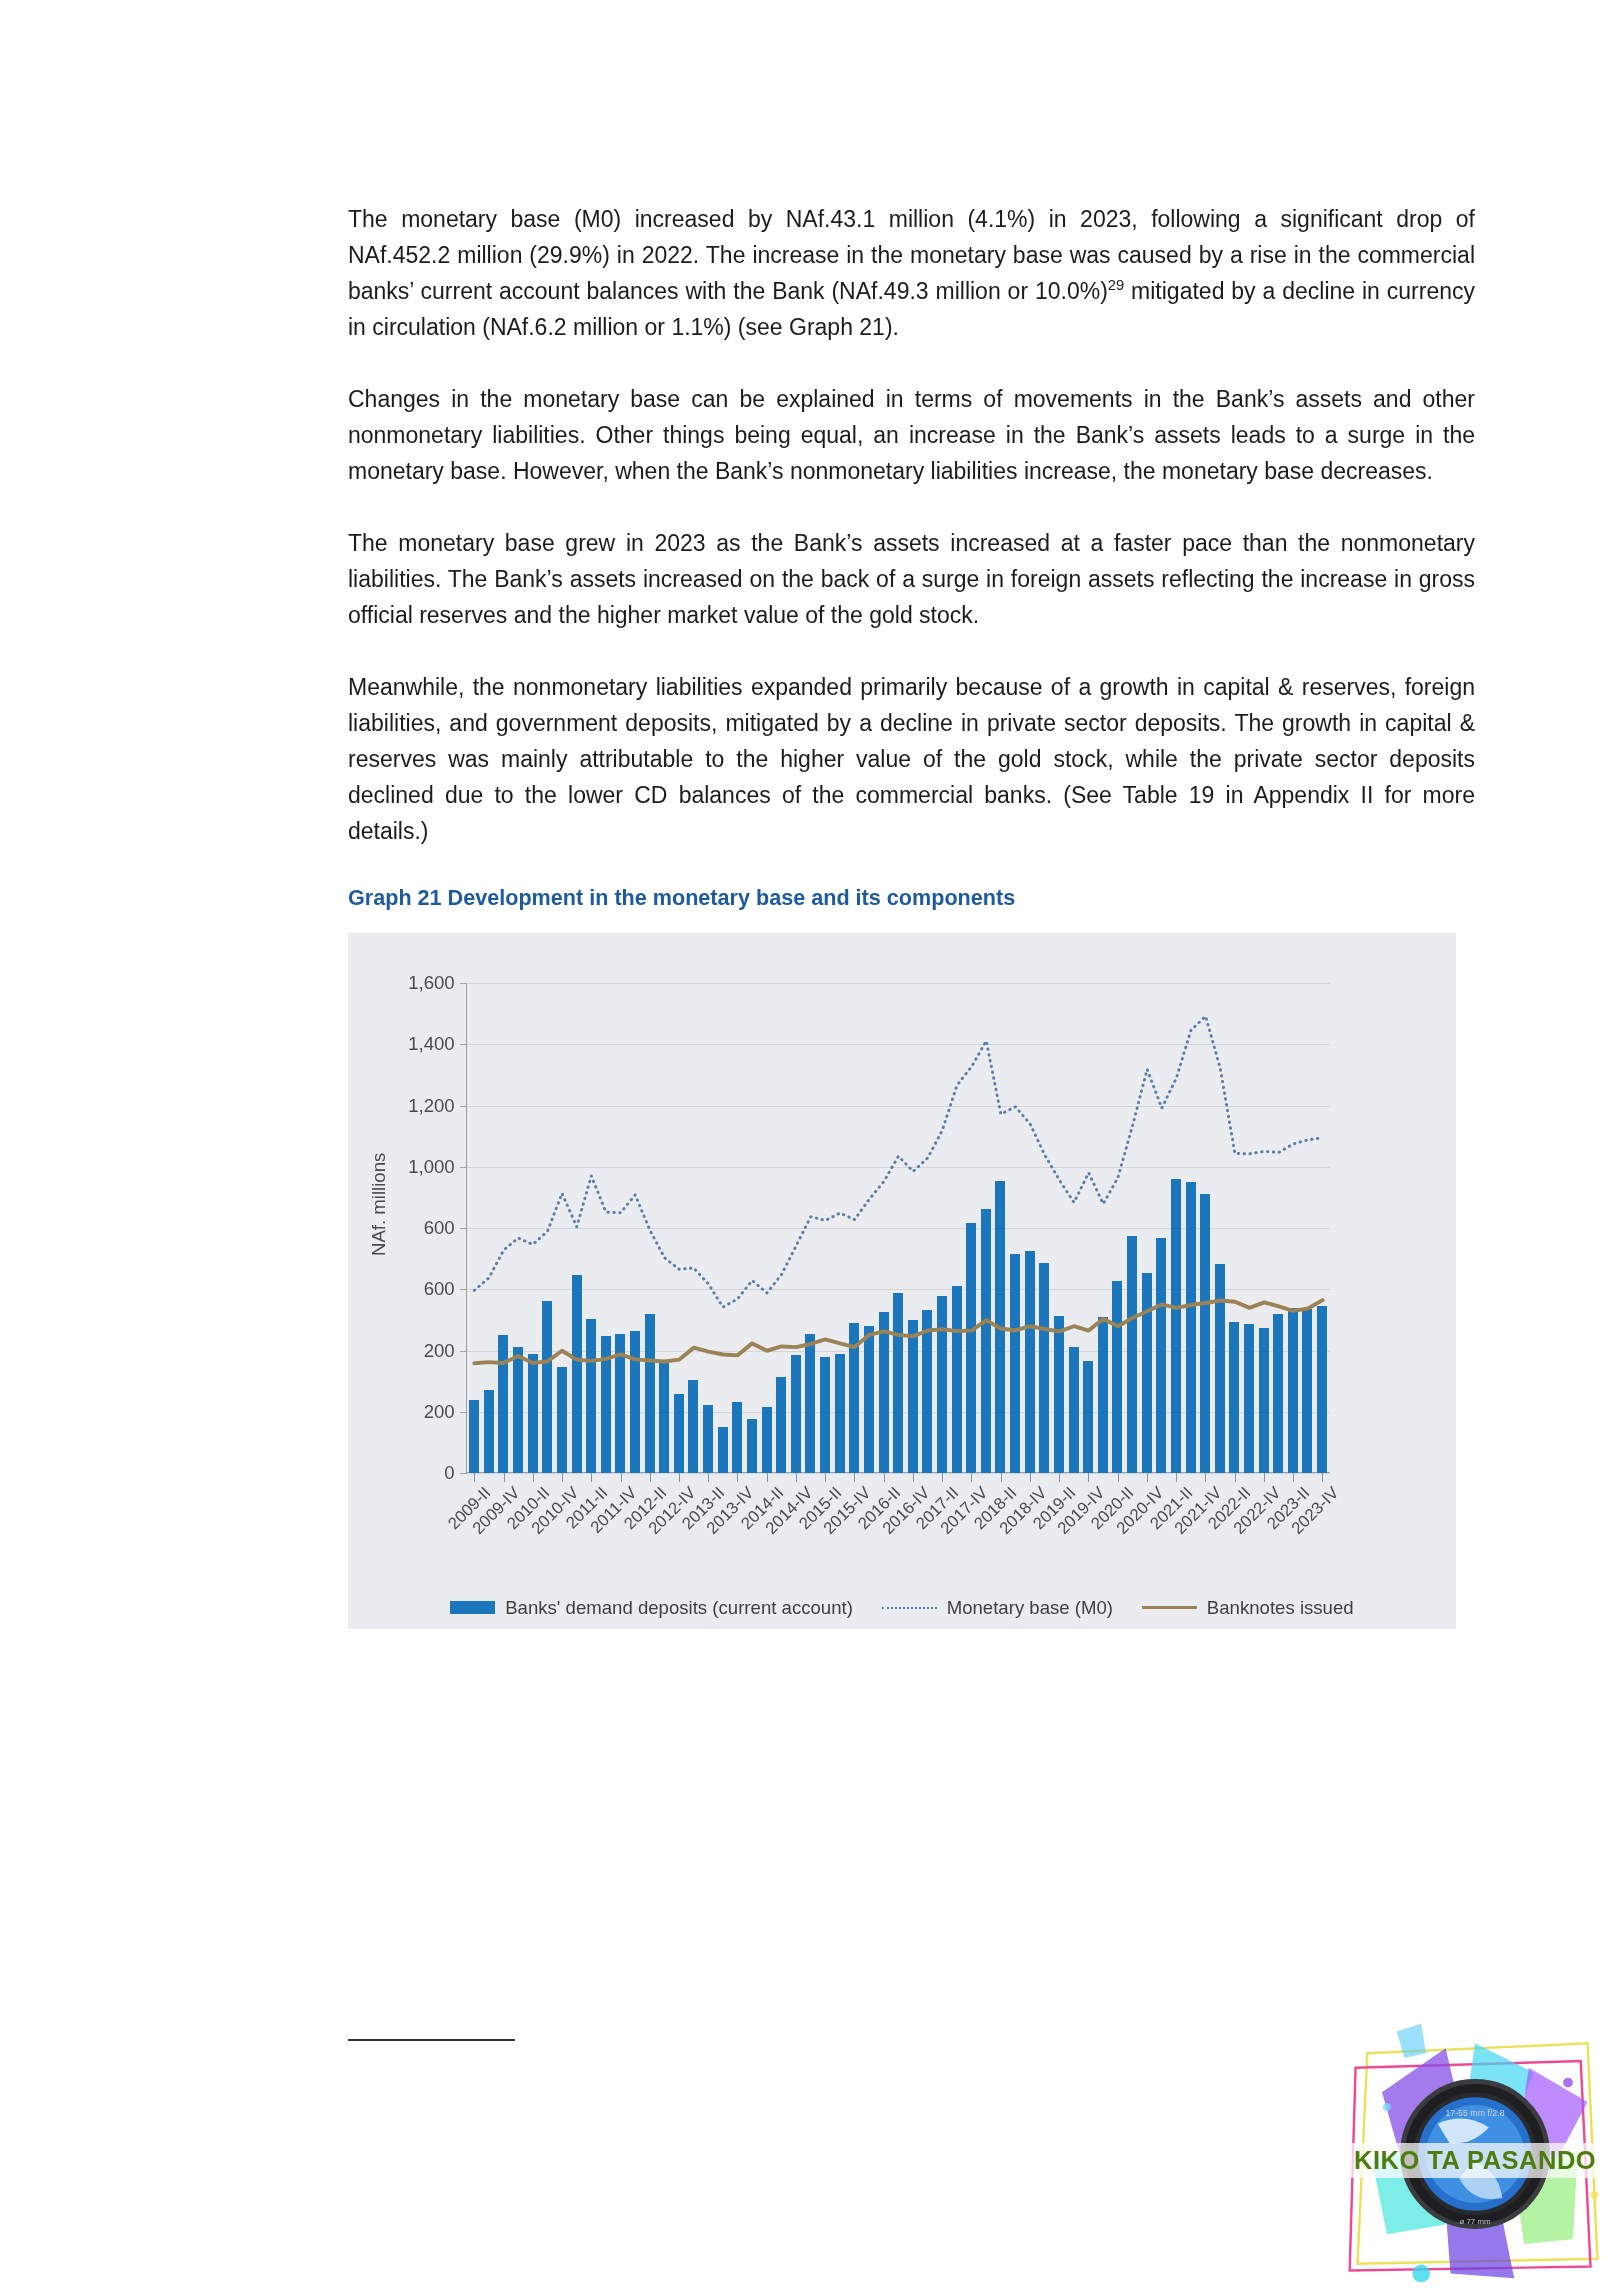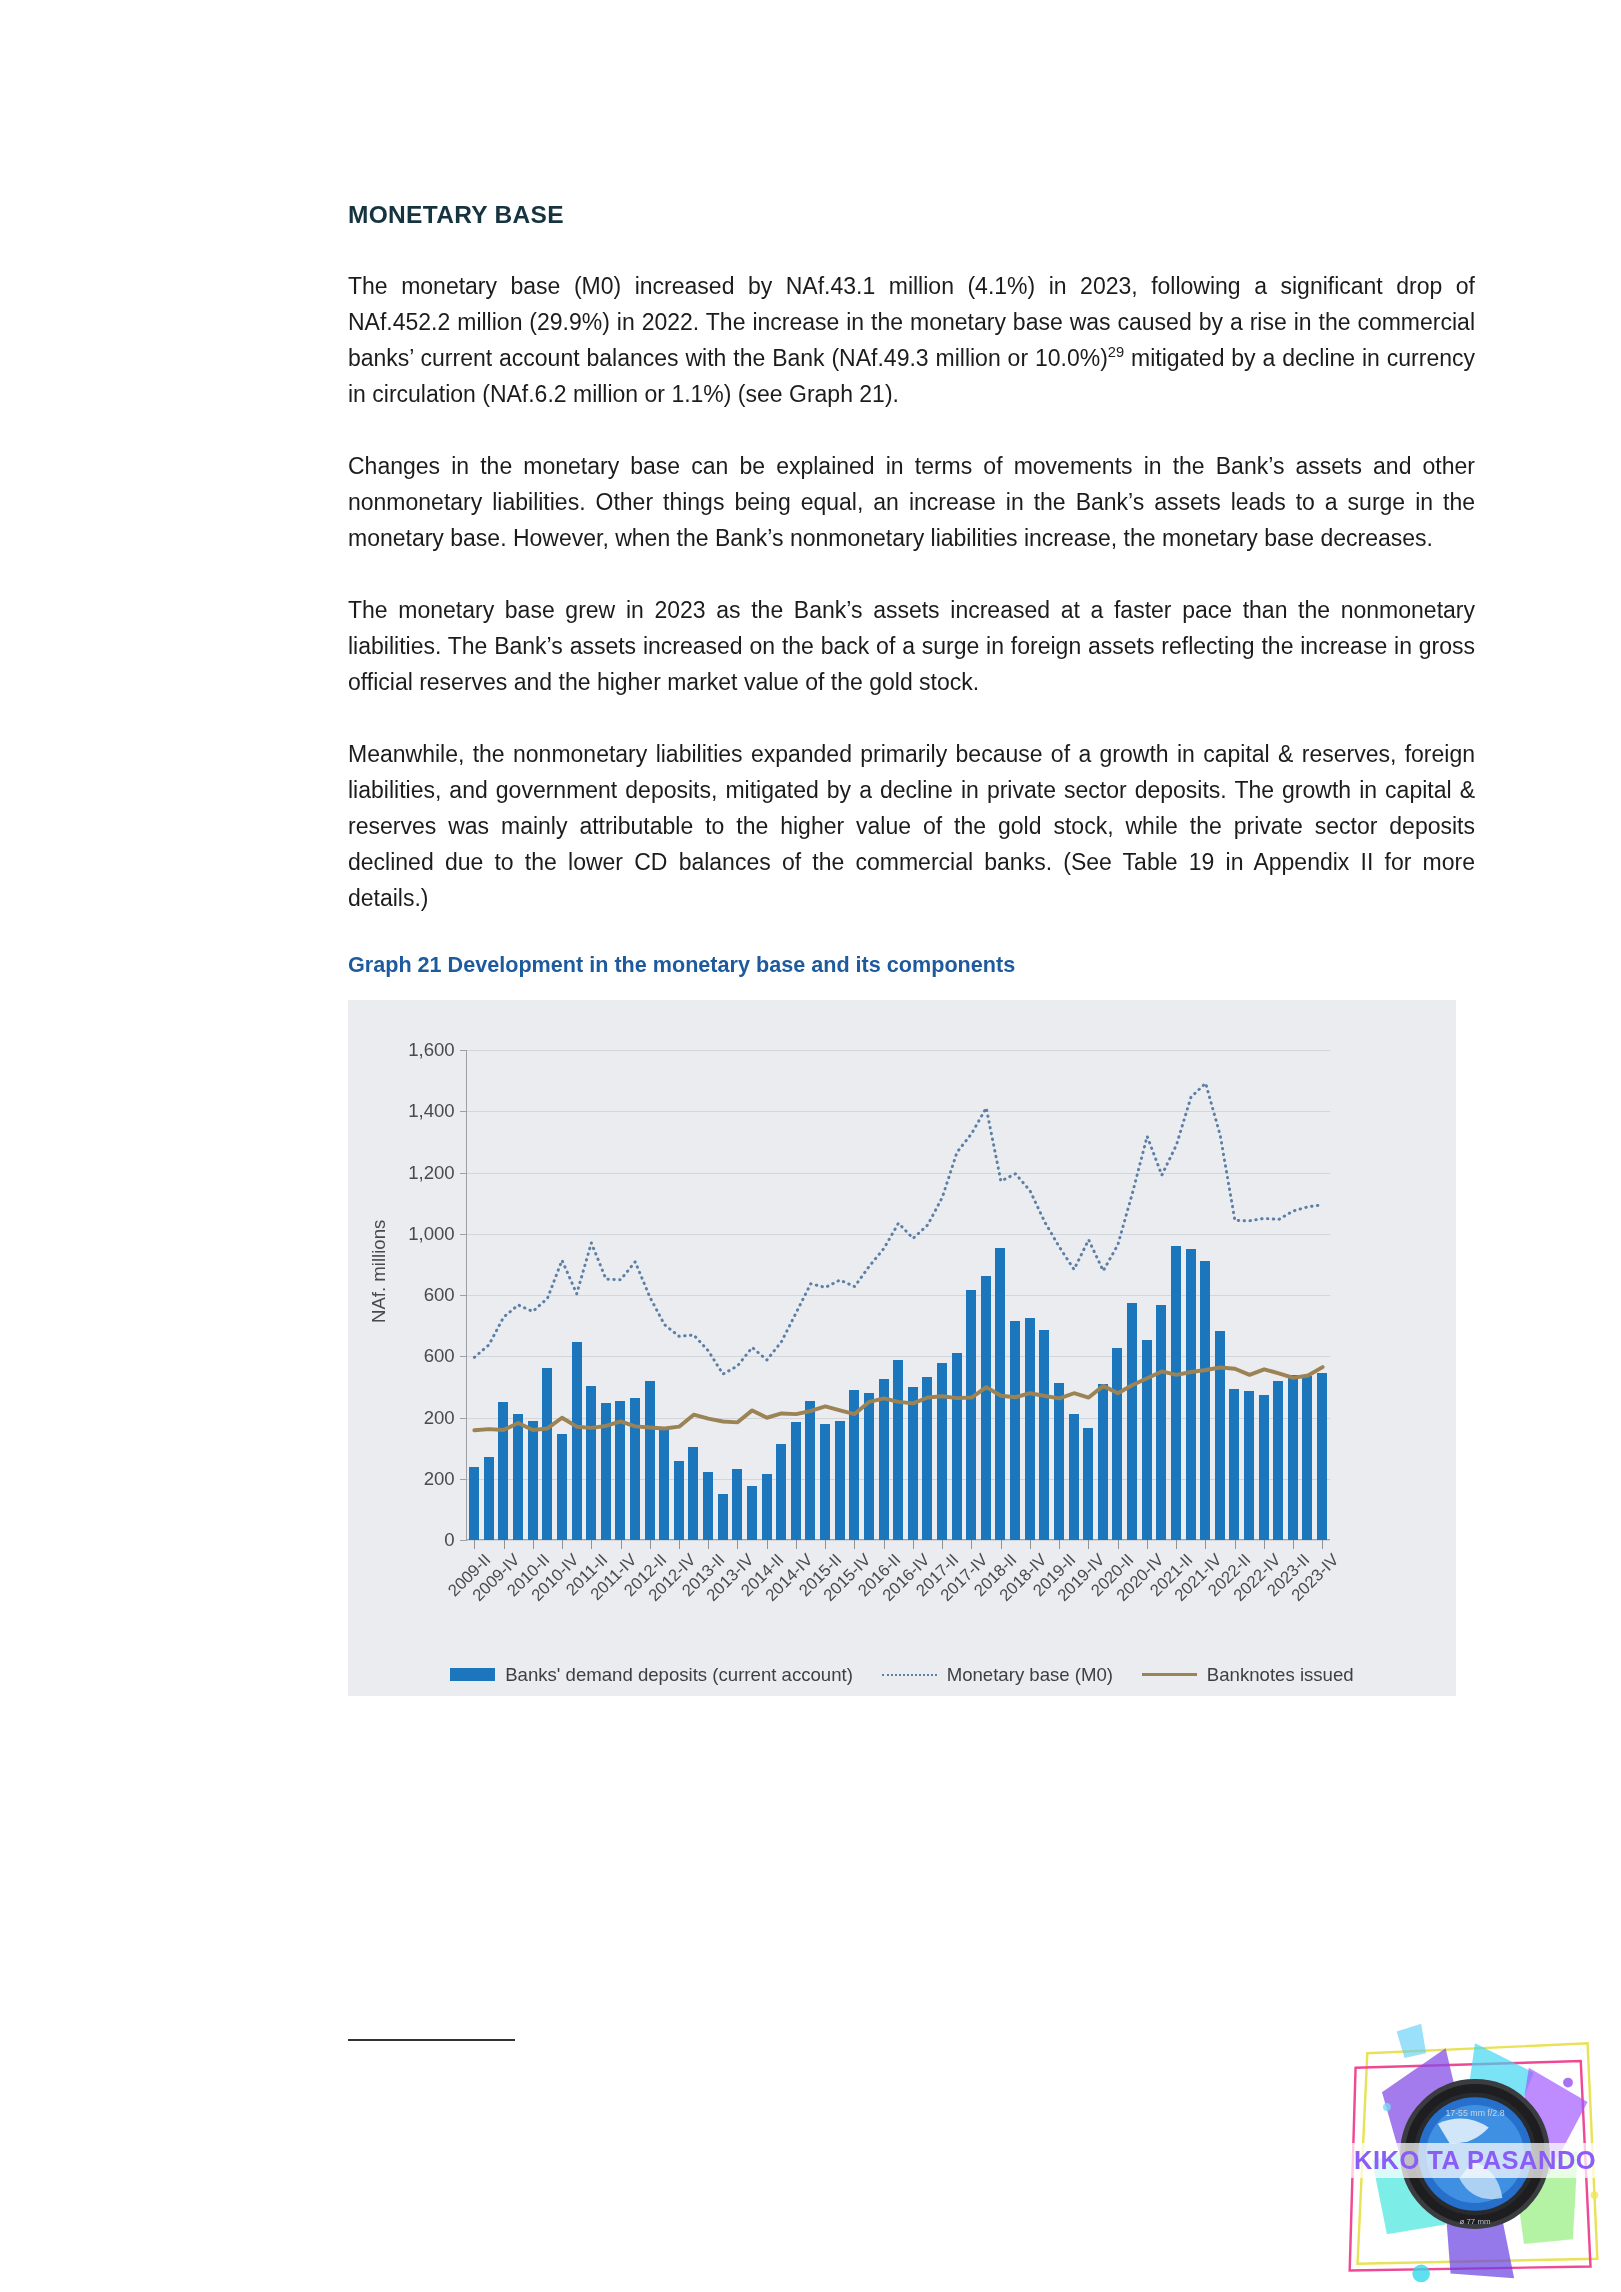--- a/index.html
+++ b/index.html
@@ -120,33 +120,32 @@
   }
 
   
   .watermark {
     position:absolute; left:1328px; top:2014px;
     width:294px; height:279px; pointer-events:none;
   }
   .wm-text {
     position:absolute; left:19.6px; top:129px; width:255px;
     text-align:center; font-size:25.5px; font-weight:700;
-    color:#8b5cf6; letter-spacing:0.5px;
+    color:#4d7c0f; letter-spacing:0.5px;
     background:rgba(255,255,255,.72); padding:2.9px 0;
     font-family:"Liberation Sans", sans-serif;
   }
 </style>
 </head>
 <body>
 
 <div class="page">
 
   <div class="content">
 
-    <h1 class="section-title">MONETARY BASE</h1>
 
     <p class="para"><span>The monetary base (M0) increased by NAf.43.1 million (4.1%) in 2023, following a significant drop of NAf.452.2 million (29.9%) in 2022. The increase in the monetary base was caused by a rise in the commercial banks’ current account balances with the Bank (NAf.49.3 million or 10.0%)</span><sup>29</sup><span> mitigated by a decline in currency in circulation (NAf.6.2 million or 1.1%) (see Graph 21).</span></p>
 
     <p class="para">Changes in the monetary base can be explained in terms of movements in the Bank’s assets and other nonmonetary liabilities. Other things being equal, an increase in the Bank’s assets leads to a surge in the monetary base. However, when the Bank’s nonmonetary liabilities increase, the monetary base decreases.</p>
 
     <p class="para">The monetary base grew in 2023 as the Bank’s assets increased at a faster pace than the nonmonetary liabilities. The Bank’s assets increased on the back of a surge in foreign assets reflecting the increase in gross official reserves and the higher market value of the gold stock.</p>
 
     <p class="para">Meanwhile, the nonmonetary liabilities expanded primarily because of a growth in capital &amp; reserves, foreign liabilities, and government deposits, mitigated by a decline in private sector deposits. The growth in capital &amp; reserves was mainly attributable to the higher value of the gold stock, while the private sector deposits declined due to the lower CD balances of the commercial banks. (See Table 19 in Appendix II for more details.)</p>
 
     <h2 class="graph-title">Graph 21 Development in the monetary base and its components</h2>

